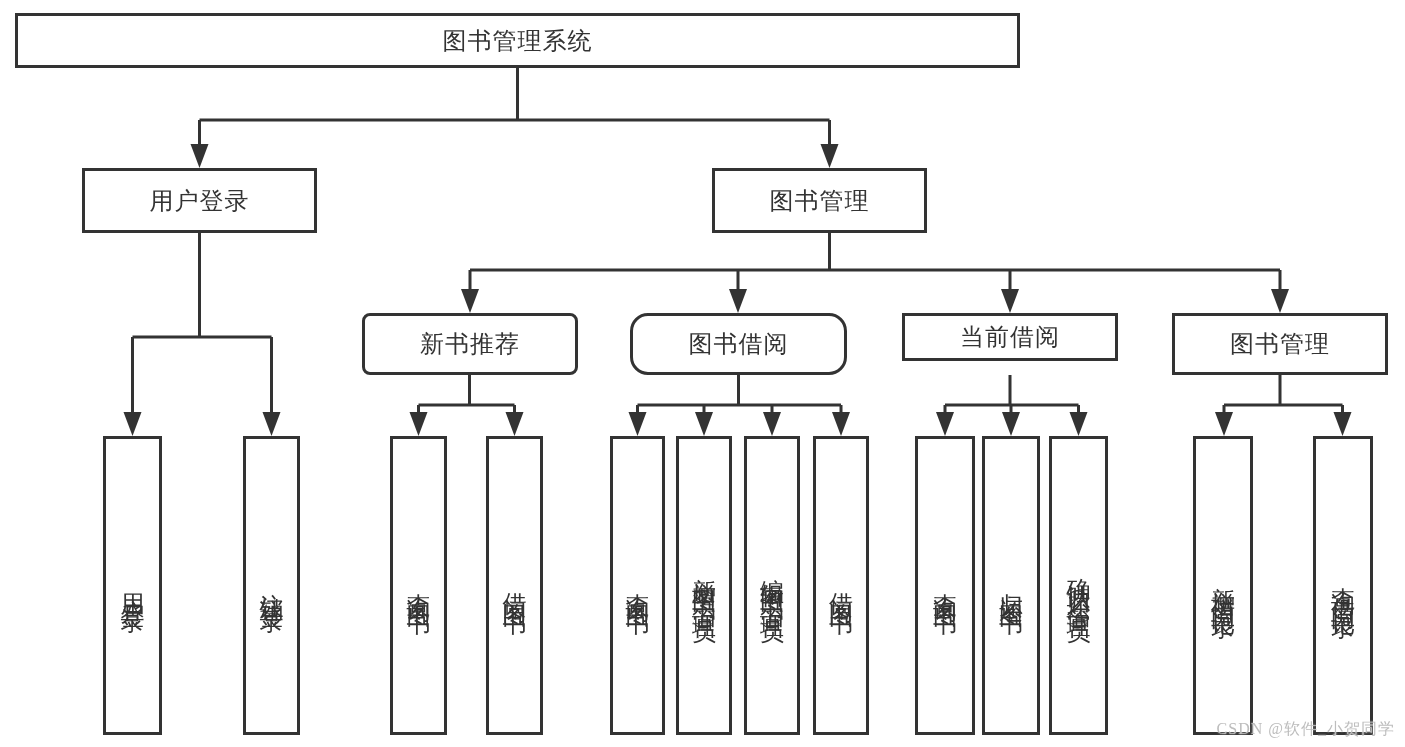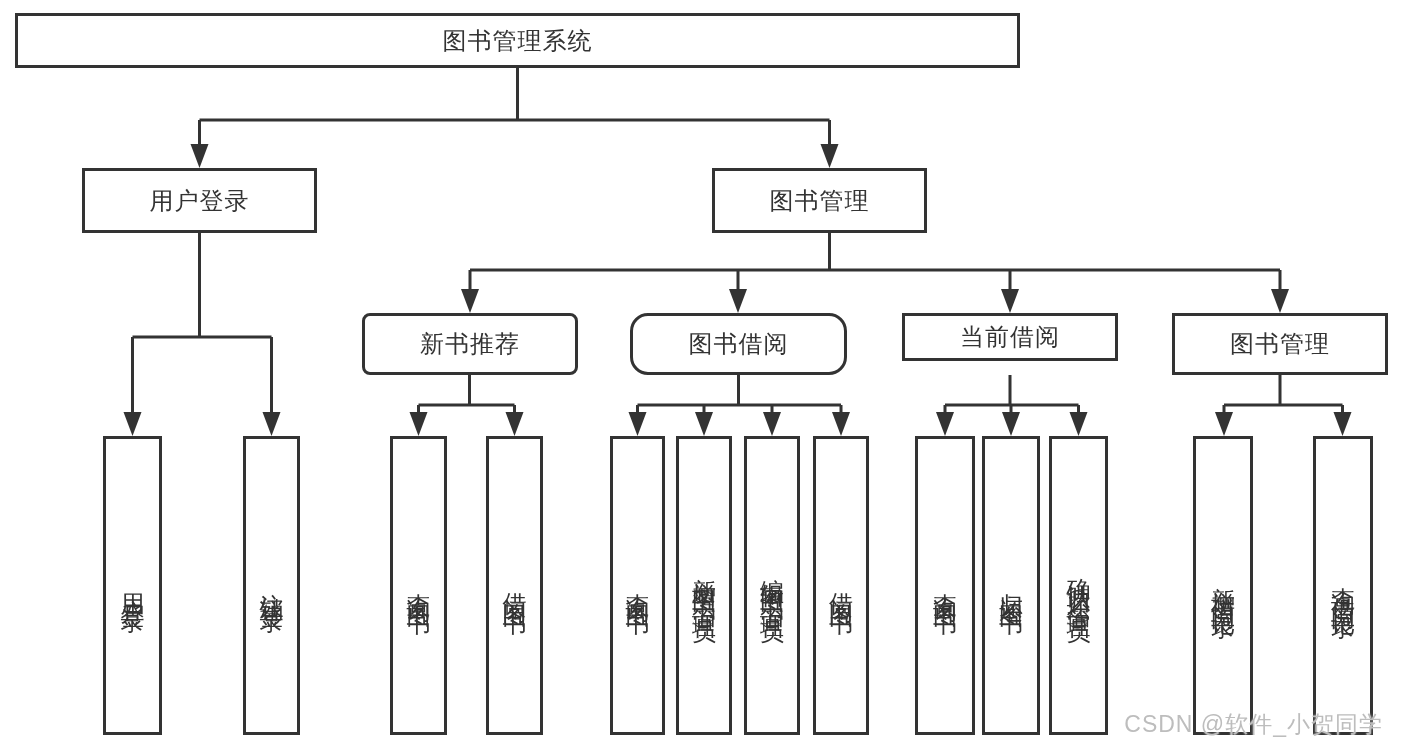--- a/index.html
+++ b/index.html
@@ -38,27 +38,28 @@
     letter-spacing: 1px;
   }
   .v-node span {
     writing-mode: vertical-rl;
     text-orientation: mixed;
     letter-spacing: 6px;
     white-space: nowrap;
   }
   #watermark {
     position: absolute;
-    right: 22px;
+    right: 10px;
     bottom: 7px;
-    font-size: 23px;
+    font-size: 16px;
     color: #bdbdbd;
     letter-spacing: 1px;
     text-shadow: 0 0 2px #ffffff;
     white-space: nowrap;
+    font-family: Liberation Serif, serif;
   }
 </style>
 </head>
 <body>
 
 <div id="canvas">
 
   <svg id="connectors" viewBox="0 0 1405 747" xmlns="http://www.w3.org/2000/svg">
     <g stroke="#333333" stroke-width="3" fill="none">
 

